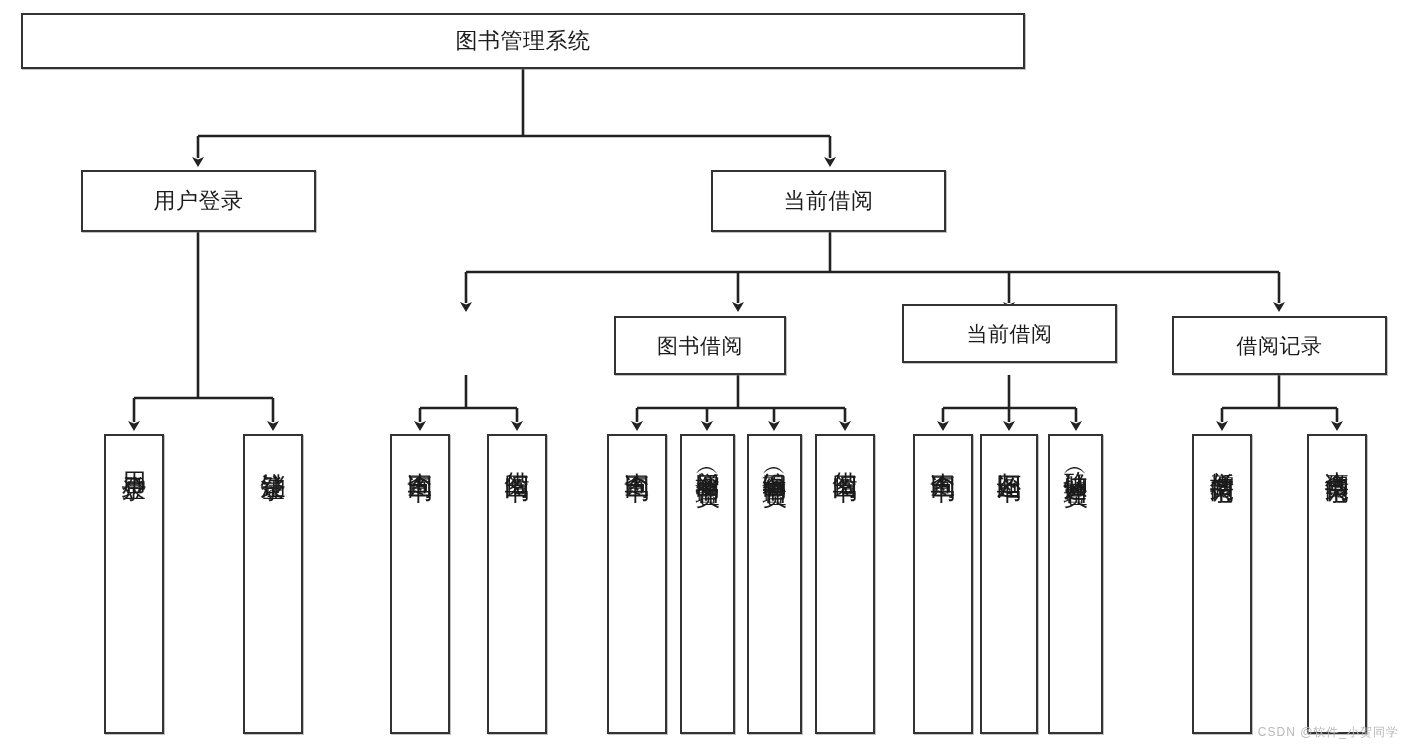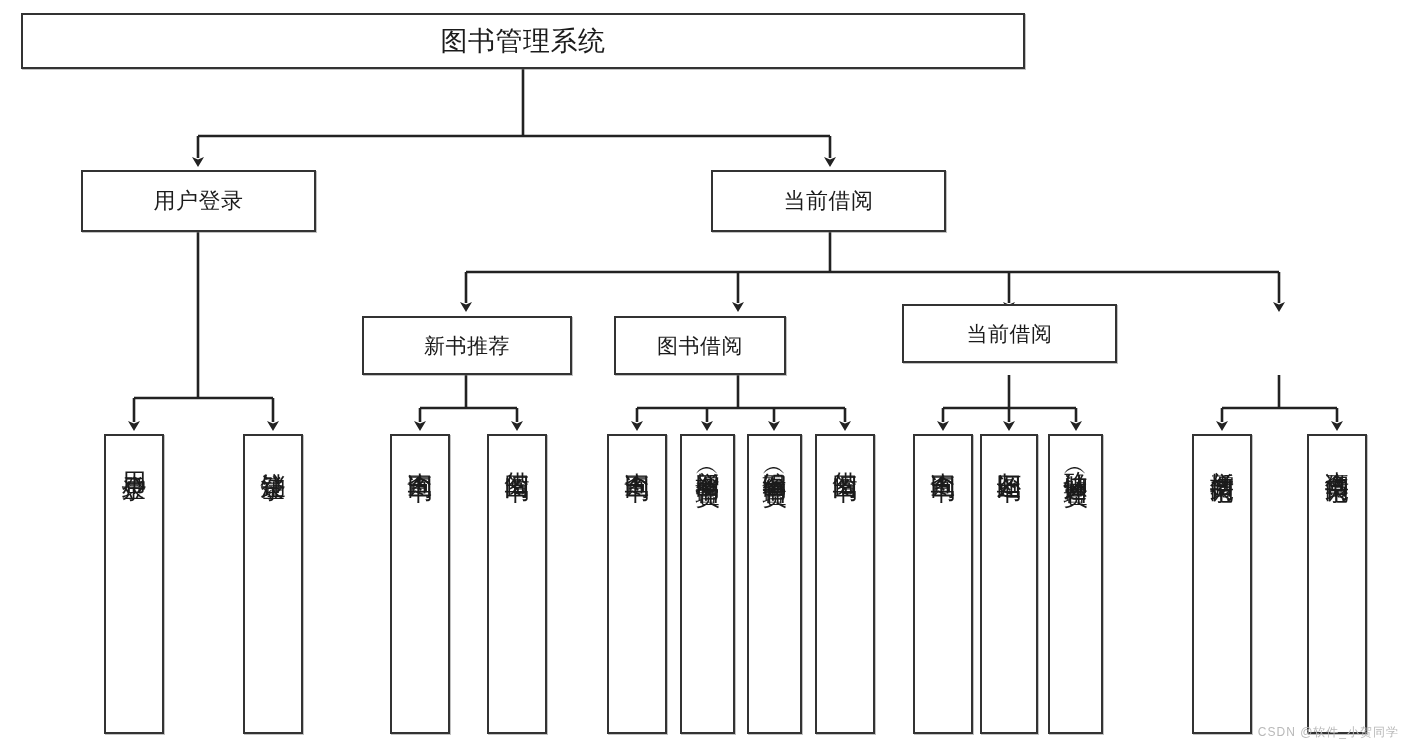--- a/index.html
+++ b/index.html
@@ -30,21 +30,21 @@
     justify-content:center;
     color:#1b1b1b;
     box-shadow:1px 1px 0 rgba(120,120,120,0.45);
   }
   .node .label{
     display:block;
     text-align:center;
     line-height:1.12;
     letter-spacing:0.5px;
   }
-  .node.root{font-size:27px;}
+  .node.root{font-size:22px;}
   .node.lvl2{font-size:22px;}
   .node.lvl3{font-size:21px;}
   .node.leaf{
     align-items:flex-start;
     padding-top:16px;
   }
   .node.leaf .label{
     writing-mode:vertical-rl;
     text-orientation:upright;
     font-size:25px;
@@ -122,28 +122,28 @@
     <span class="label">图书管理系统</span>
   </div>
 
   <div class="node lvl2" style="left:81px;top:170px;width:235px;height:62px;">
     <span class="label">用户登录</span>
   </div>
   <div class="node lvl2" style="left:711px;top:170px;width:235px;height:62px;">
     <span class="label">当前借阅</span>
   </div>
 
-  <div class="node lvl3" style="left:362px;top:316px;width:210px;height:59px;">
-    <span class="label">新书推荐</span>
-  </div>
   <div class="node lvl3" style="left:614px;top:316px;width:172px;height:59px;">
     <span class="label">图书借阅</span>
   </div>
   <div class="node lvl3" style="left:902px;top:304px;width:215px;height:59px;">
     <span class="label">当前借阅</span>
+  </div>
+  <div class="node lvl3" style="left:1172px;top:316px;width:215px;height:59px;">
+    <span class="label">借阅记录</span>
   </div>
 
   <div class="node leaf" style="left:104px;top:434px;width:60px;height:300px;">
     <span class="label">用户登录</span>
   </div>
   <div class="node leaf" style="left:243px;top:434px;width:60px;height:300px;">
     <span class="label">注销登录</span>
   </div>
 
   <div class="node leaf" style="left:390px;top:434px;width:60px;height:300px;">

